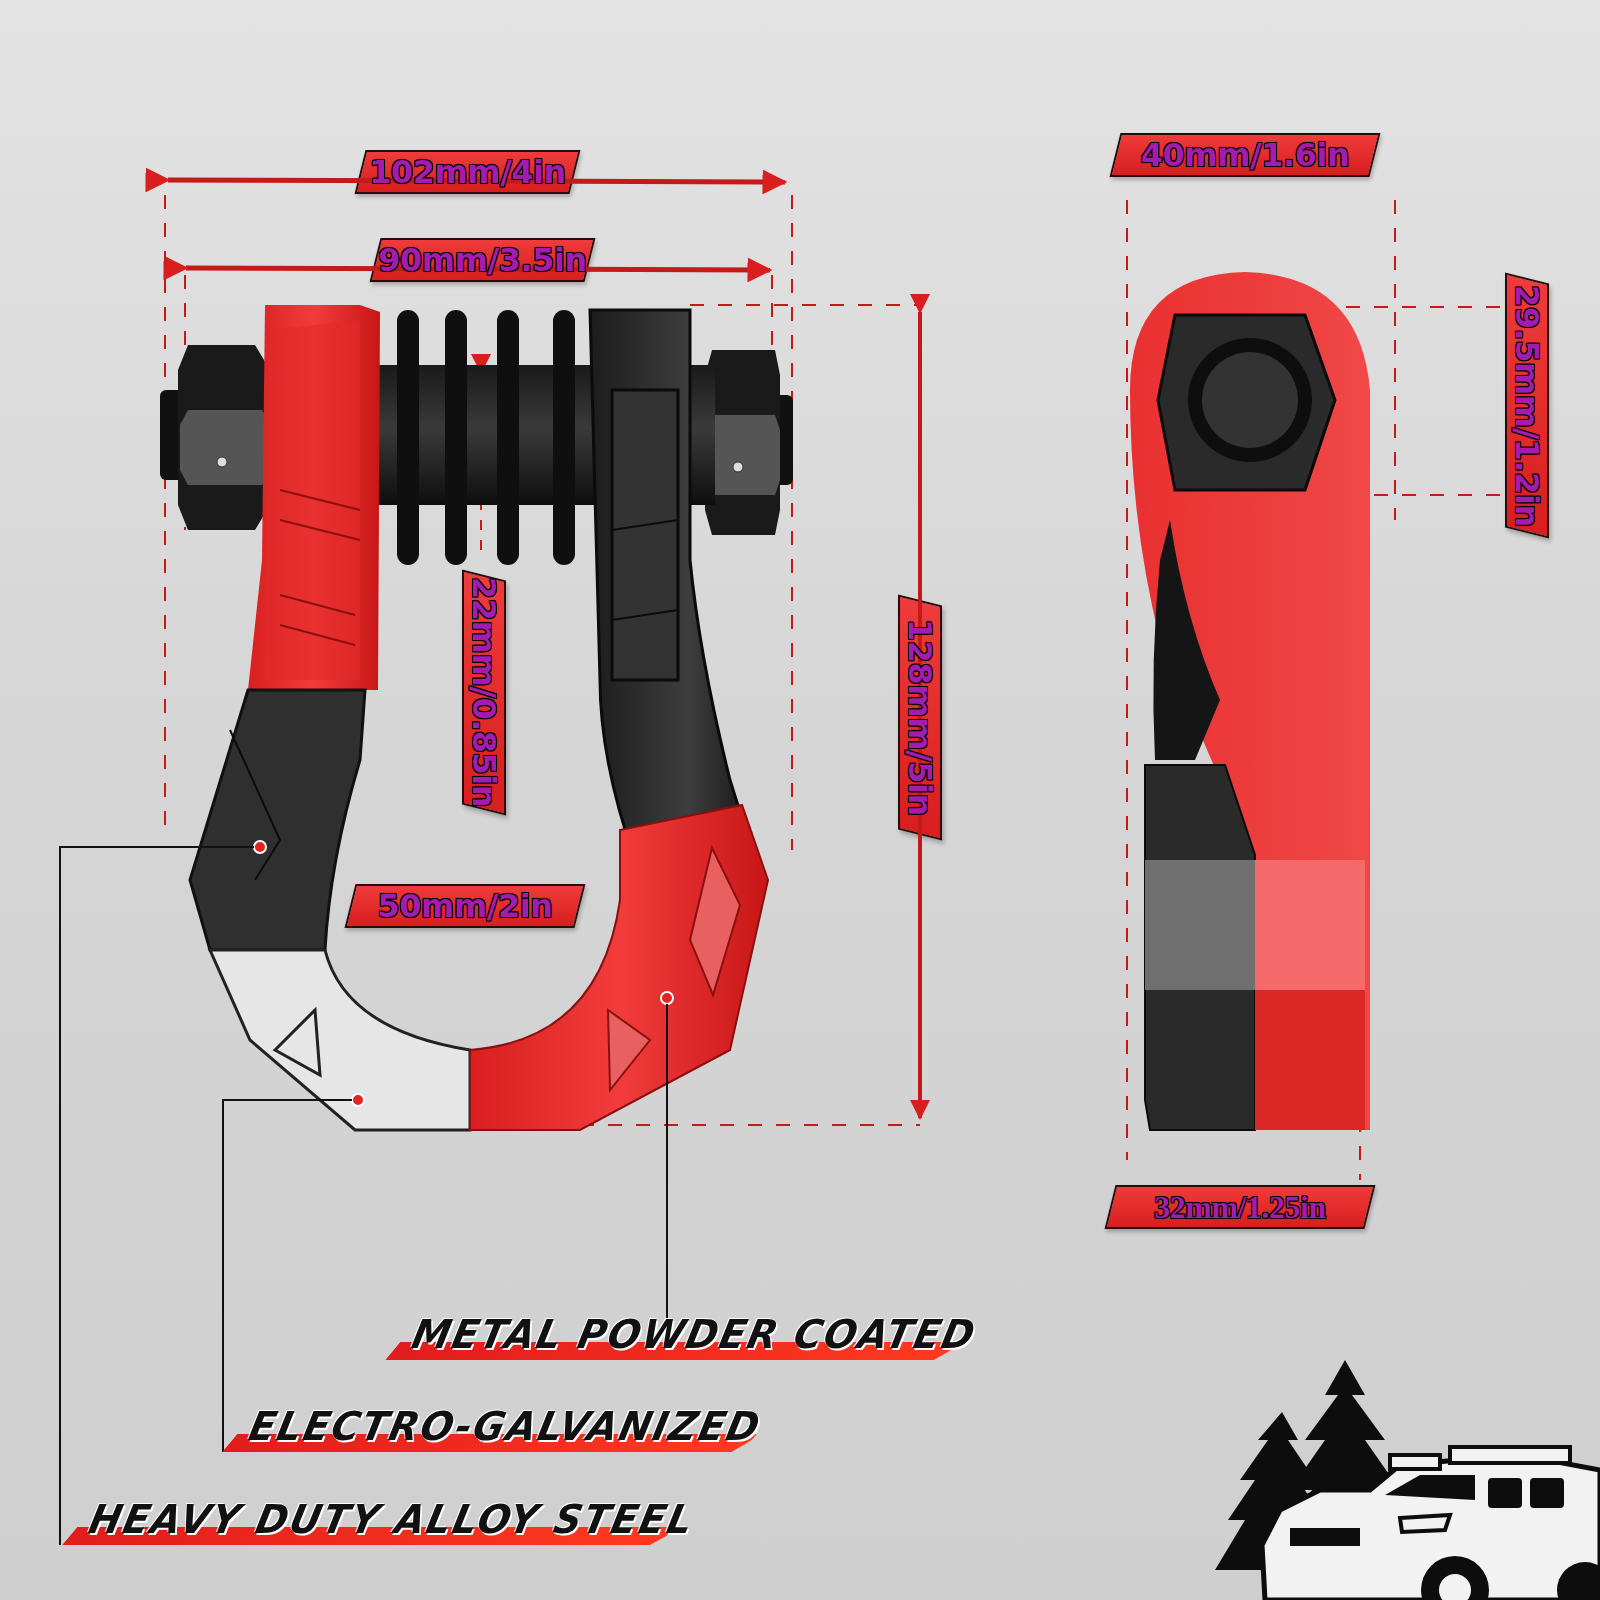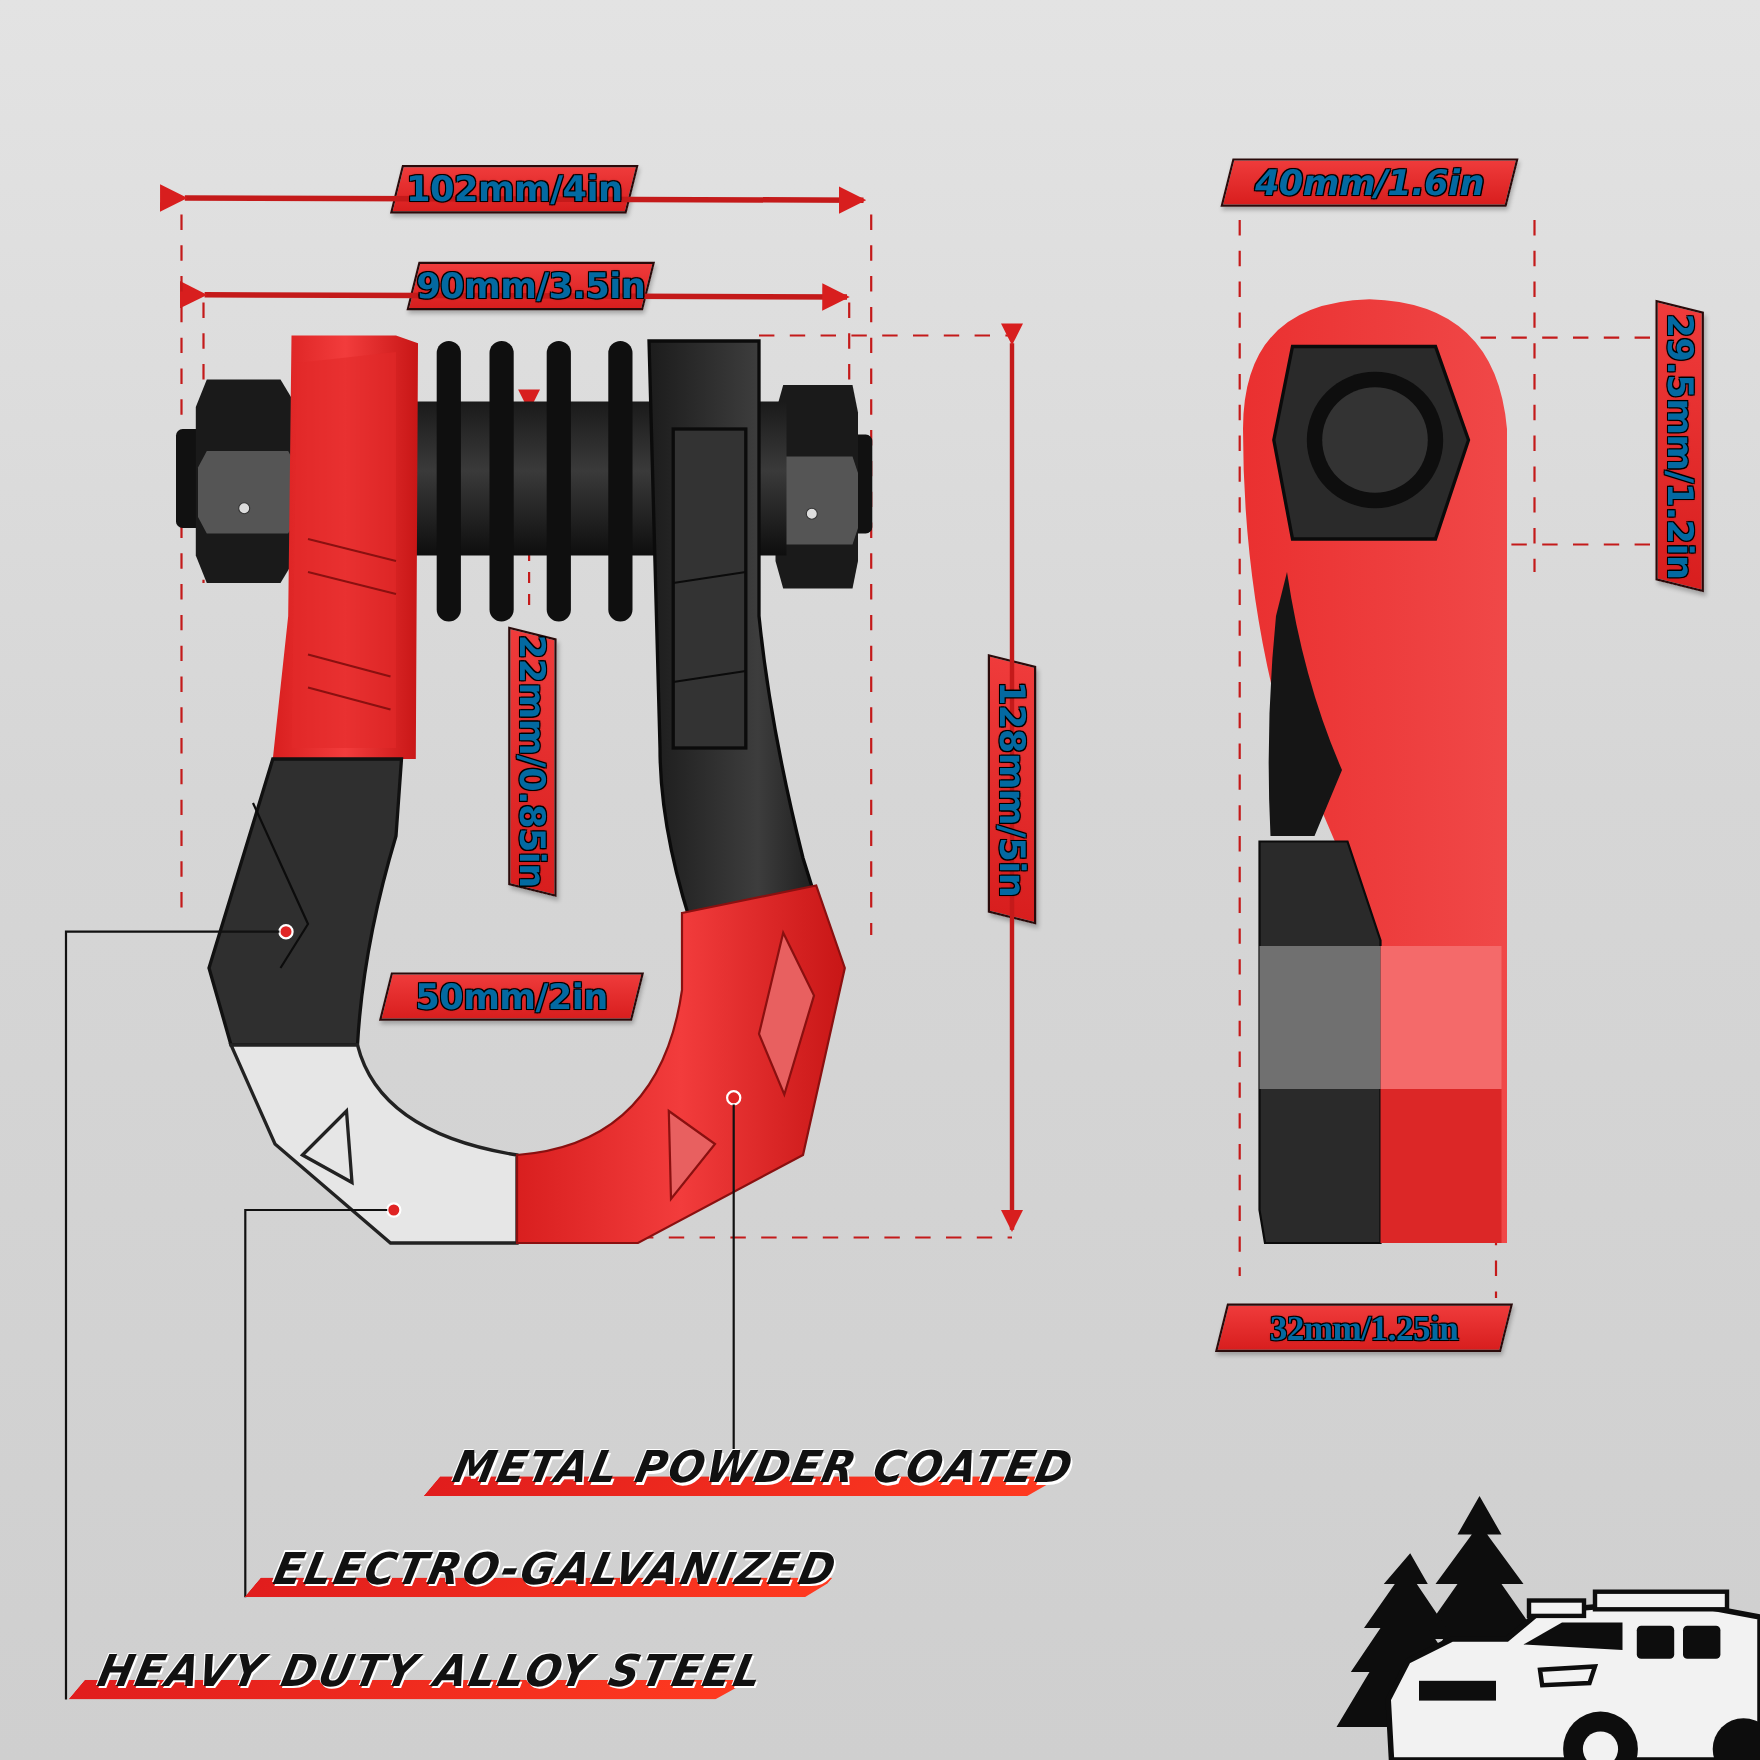--- a/index.html
+++ b/index.html
@@ -6,21 +6,21 @@
   body {
     width: 1600px; height: 1600px; overflow: hidden; position: relative;
     background: linear-gradient(180deg, #e3e3e3 0%, #d6d6d6 45%, #cfcfcf 100%);
     font-family: "Liberation Sans", sans-serif;
   }
   .layer { position: absolute; left: 0; top: 0; width: 1600px; height: 1600px; }
 
   
   .dim-badge {
     position: absolute; height: 44px; display: flex; align-items: center; justify-content: center;
-    color: #0369a1; font-weight: 700; font-size: 32px; letter-spacing: -0.5px;
+    color: #a21caf; font-weight: 700; font-size: 32px; letter-spacing: -0.5px;
     font-family: "DejaVu Sans", sans-serif;
     text-shadow: 0 0 2px #000, 1px 1px 0 #000, -1px -1px 0 #000, 1px -1px 0 #000, -1px 1px 0 #000;
   }
   .dim-badge::before {
     content: ""; position: absolute; inset: 0; z-index: -1;
     background: linear-gradient(180deg, #ef3b3b 0%, #d81e1e 100%);
     border: 2px solid #2a0a0a;
     transform: skewX(-14deg);
     box-shadow: 2px 3px 4px rgba(0,0,0,0.25);
   }
@@ -199,21 +199,21 @@
     <circle cx="1585" cy="1590" r="28" fill="#0d0d0d"></circle>
   </g>
 </svg>
 
 <div class="dim-badge" style="left:360px; top:150px; width:215px;">102mm/4in</div>
 <div class="dim-badge" style="left:375px; top:238px; width:215px;">90mm/3.5in</div>
 <div class="dim-badge vertical" style="left:462px; top:575px; height:235px;">22mm/0.85in</div>
 <div class="dim-badge" style="left:350px; top:884px; width:230px;">50mm/2in</div>
 <div class="dim-badge vertical" style="left:898px; top:600px; height:235px;">128mm/5in</div>
 
-<div class="dim-badge" style="left:1115px; top:144px; width:260px;font-style:italic;">40mm/1.6in</div>
+<div class="dim-badge" style="left:1115px; top:133px; width:260px;">40mm/1.6in</div>
 <div class="dim-badge vertical" style="left:1505px; top:278px; height:255px;">29.5mm/1.2in</div>
 <div class="dim-badge" style="left:1110px; top:1185px; width:260px;font-family:Liberation Serif, serif;">32mm/1.25in</div>
 
 <div class="feature" style="left:385px; top:1300px; width:560px;">
   <div class="bar"></div>
   <span class="txt">METAL POWDER COATED</span>
 </div>
 <div class="feature" style="left:222px; top:1392px; width:520px;">
   <div class="bar"></div>
   <span class="txt">ELECTRO-GALVANIZED</span>

